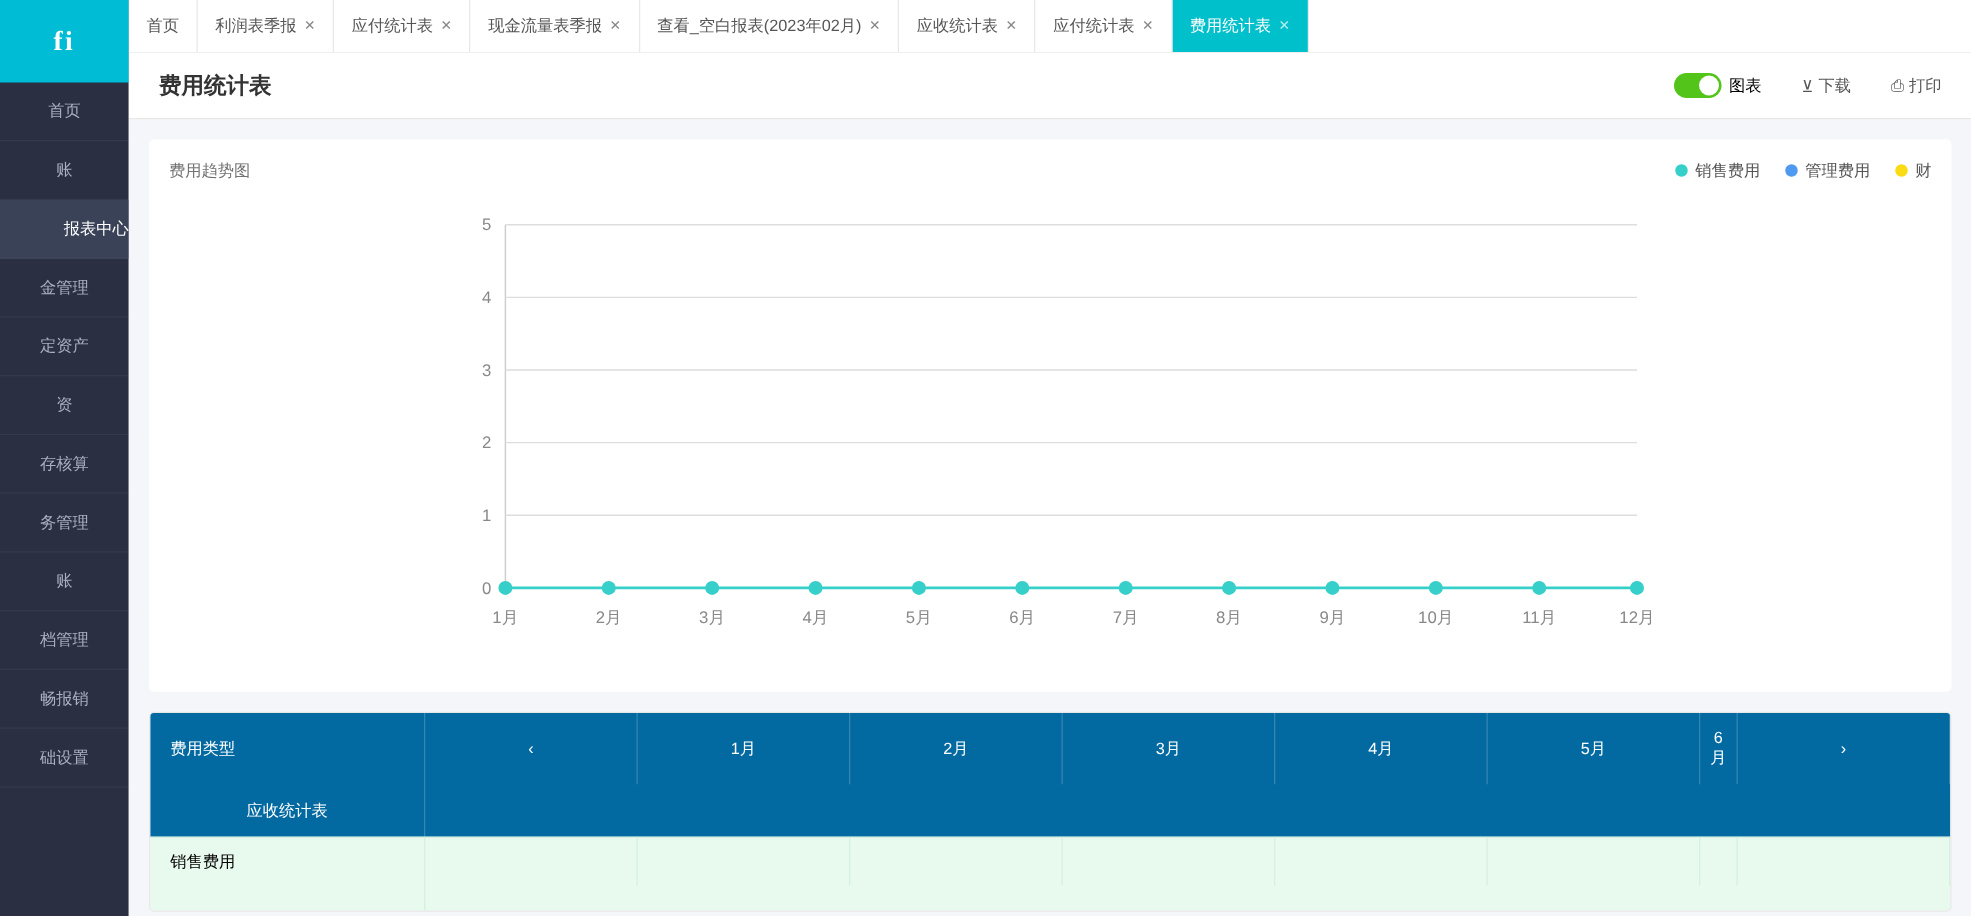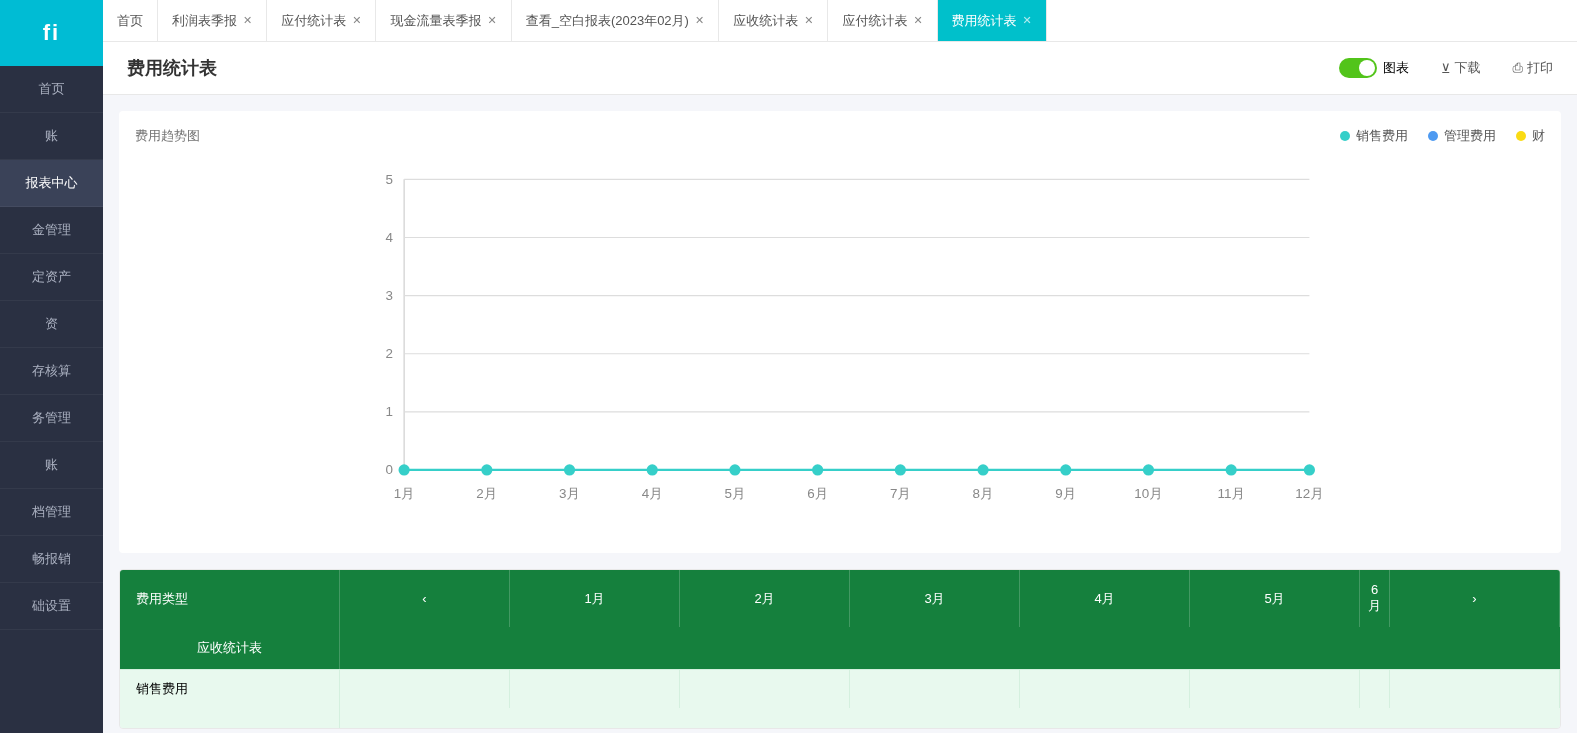--- a/index.html
+++ b/index.html
@@ -17,30 +17,31 @@
     .sidebar-logo {
       background: #00bcd4;
       height: 66px;
       display: flex;
       align-items: center;
       justify-content: center;
       color: white;
       font-size: 22px;
       font-weight: bold;
       letter-spacing: 2px;
+      font-family: Liberation Serif, serif;
     }
     .sidebar-item {
       color: #aab0c0;
       padding: 14px 0;
       text-align: center;
       font-size: 13px;
       cursor: pointer;
       border-bottom: 1px solid rgba(255,255,255,0.05);
     }
-    .sidebar-item.active { background: #3a4258; color: white; }
+    .sidebar-item.active { background: #3a4258; color: white; text-align: right; }
 
     
     .main-content {
       flex: 1;
       display: flex;
       flex-direction: column;
       background: #f5f6fa;
       overflow: hidden;
     }
 
@@ -184,21 +185,21 @@
     }
 
     
     .data-table-section {
       margin: 0 16px 16px 16px;
       border-radius: 4px;
       overflow: hidden;
       border: 1px solid #e8e8e8;
     }
     .table-header-row {
-      background: #15803d;
+      background: #0369a1;
       display: grid;
       grid-template-columns: 220px 1fr 1fr 1fr 1fr 1fr 1fr 30px 1fr;
       color: white;
       font-size: 13px;
     }
     .table-header-cell {
       padding: 12px 10px;
       text-align: center;
       border-right: 1px solid rgba(255,255,255,0.2);
       display: flex;

